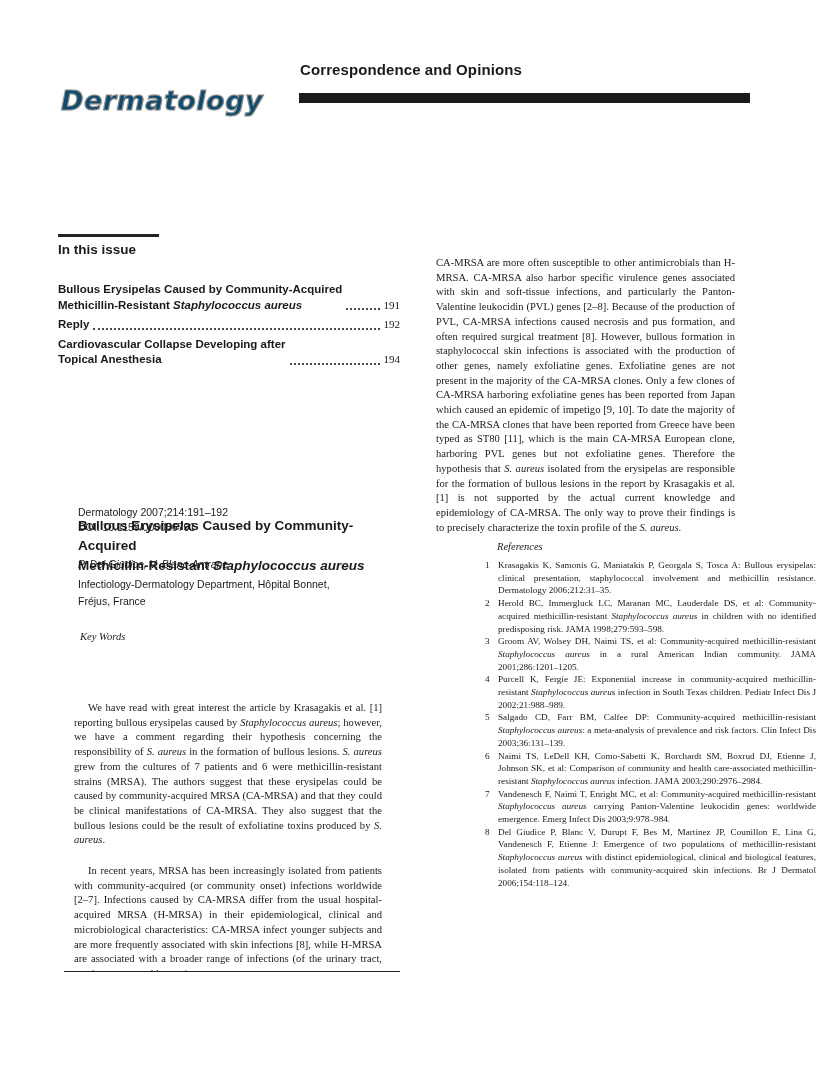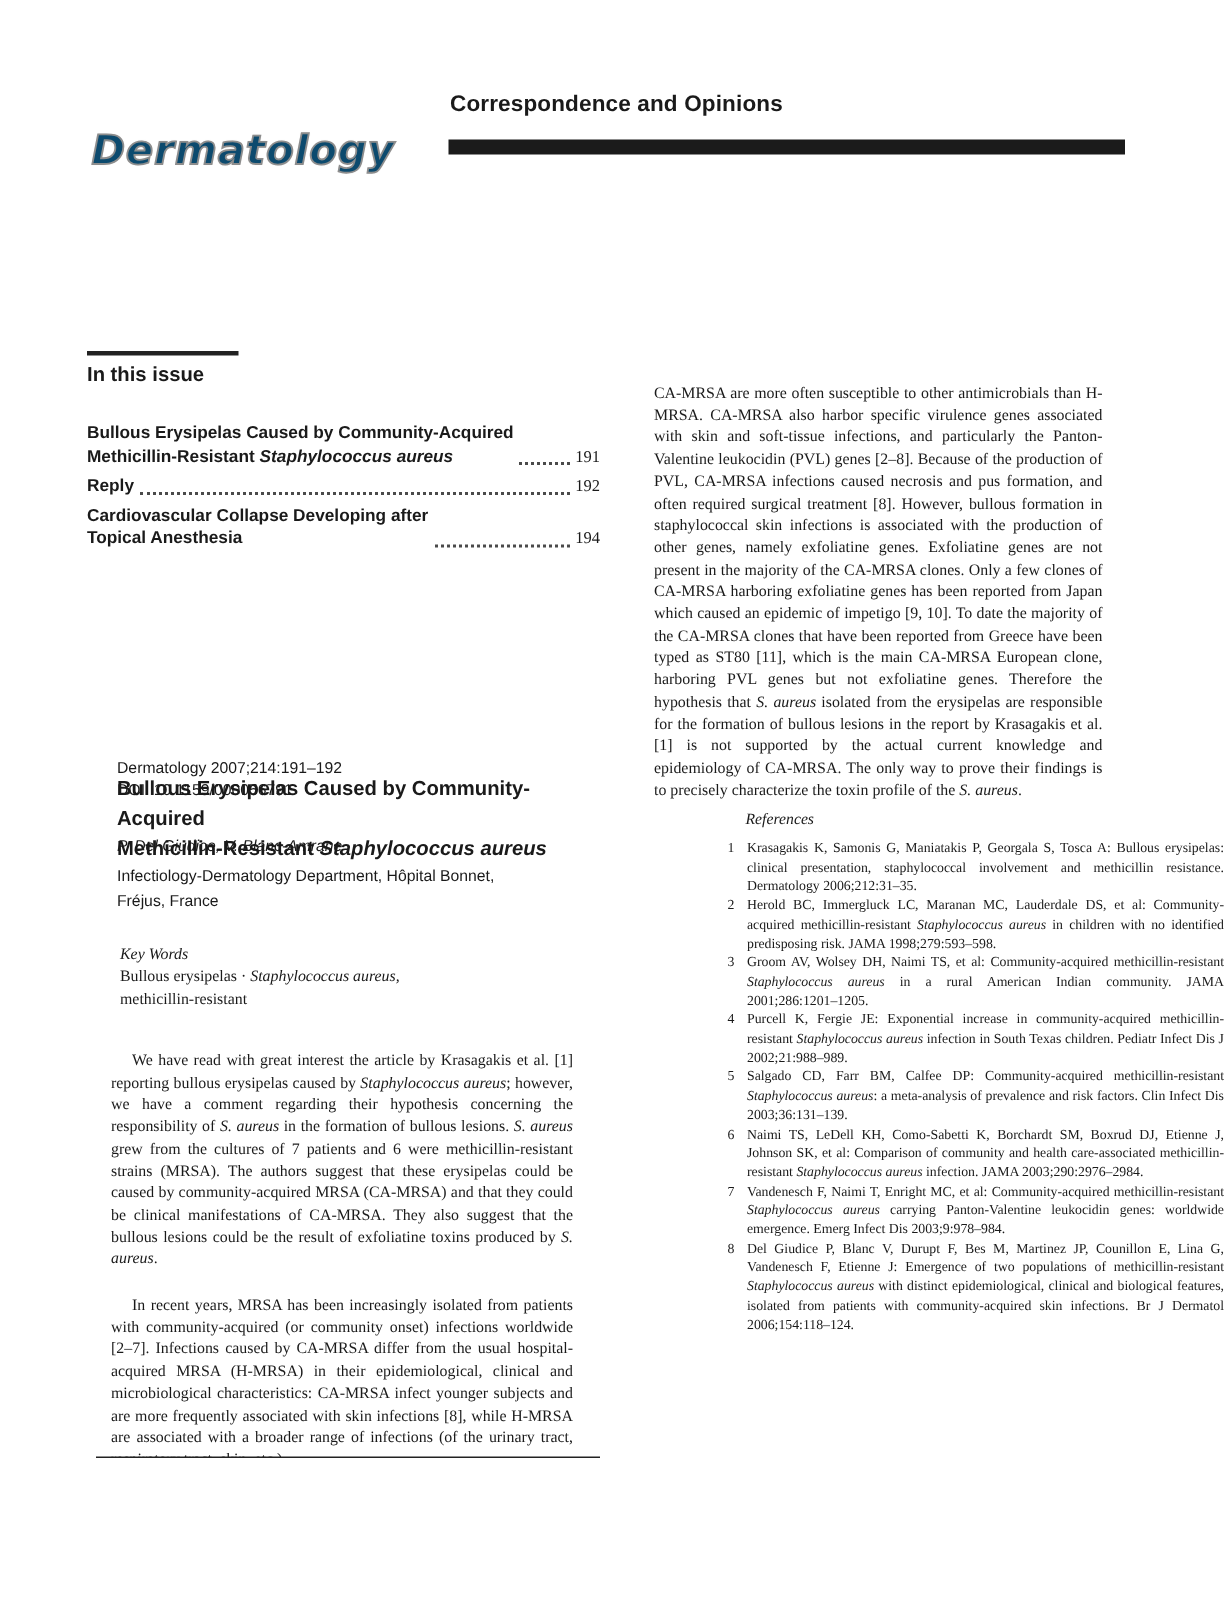--- a/index.html
+++ b/index.html
@@ -94,21 +94,20 @@
     <div>Dermatology 2007;214:191–192</div>
     <div>DOI: 10.1159/000056791</div>
   </div>
 
   <div class="article-title">Bullous Erysipelas Caused by Community-Acquired<br>Methicillin-Resistant <i>Staphylococcus aureus</i></div>
   <div class="authors">P. Del Giudice, V. Blanc-Amrane</div>
   <div class="affiliation">Infectiology-Dermatology Department, Hôpital Bonnet,<br>Fréjus, France</div>
 
   <div class="keywords">
     <div class="keywords-heading">Key Words</div>
-    <div>Bullous erysipelas · <i>Staphylococcus aureus,</i><br>methicillin-resistant</div>
   </div>
 
   <div class="body-left body-text">
     <p class="indent">We have read with great interest the article by Krasagakis et al. [1] reporting bullous erysipelas caused by <i>Staphylococcus aureus</i>; however, we have a comment regarding their hypothesis concerning the responsibility of <i>S. aureus</i> in the formation of bullous lesions. <i>S. aureus</i> grew from the cultures of 7 patients and 6 were methicillin-resistant strains (MRSA). The authors suggest that these erysipelas could be caused by community-acquired MRSA (CA-MRSA) and that they could be clinical manifestations of CA-MRSA. They also suggest that the bullous lesions could be the result of exfoliatine toxins produced by <i>S. aureus</i>.</p>
     <p class="indent">In recent years, MRSA has been increasingly isolated from patients with community-acquired (or community onset) infections worldwide [2–7]. Infections caused by CA-MRSA differ from the usual hospital-acquired MRSA (H-MRSA) in their epidemiological, clinical and microbiological characteristics: CA-MRSA infect younger subjects and are more frequently associated with skin infections [8], while H-MRSA are associated with a broader range of infections (of the urinary tract, respiratory tract, skin, etc.).</p>
   </div>
 
   <div class="body-right body-text">
     <p>CA-MRSA are more often susceptible to other antimicrobials than H-MRSA. CA-MRSA also harbor specific virulence genes associated with skin and soft-tissue infections, and particularly the Panton-Valentine leukocidin (PVL) genes [2–8]. Because of the production of PVL, CA-MRSA infections caused necrosis and pus formation, and often required surgical treatment [8]. However, bullous formation in staphylococcal skin infections is associated with the production of other genes, namely exfoliatine genes. Exfoliatine genes are not present in the majority of the CA-MRSA clones. Only a few clones of CA-MRSA harboring exfoliatine genes has been reported from Japan which caused an epidemic of impetigo [9, 10]. To date the majority of the CA-MRSA clones that have been reported from Greece have been typed as ST80 [11], which is the main CA-MRSA European clone, harboring PVL genes but not exfoliatine genes. Therefore the hypothesis that <i>S. aureus</i> isolated from the erysipelas are responsible for the formation of bullous lesions in the report by Krasagakis et al. [1] is not supported by the actual current knowledge and epidemiology of CA-MRSA. The only way to prove their findings is to precisely characterize the toxin profile of the <i>S. aureus</i>.</p>
   </div>

